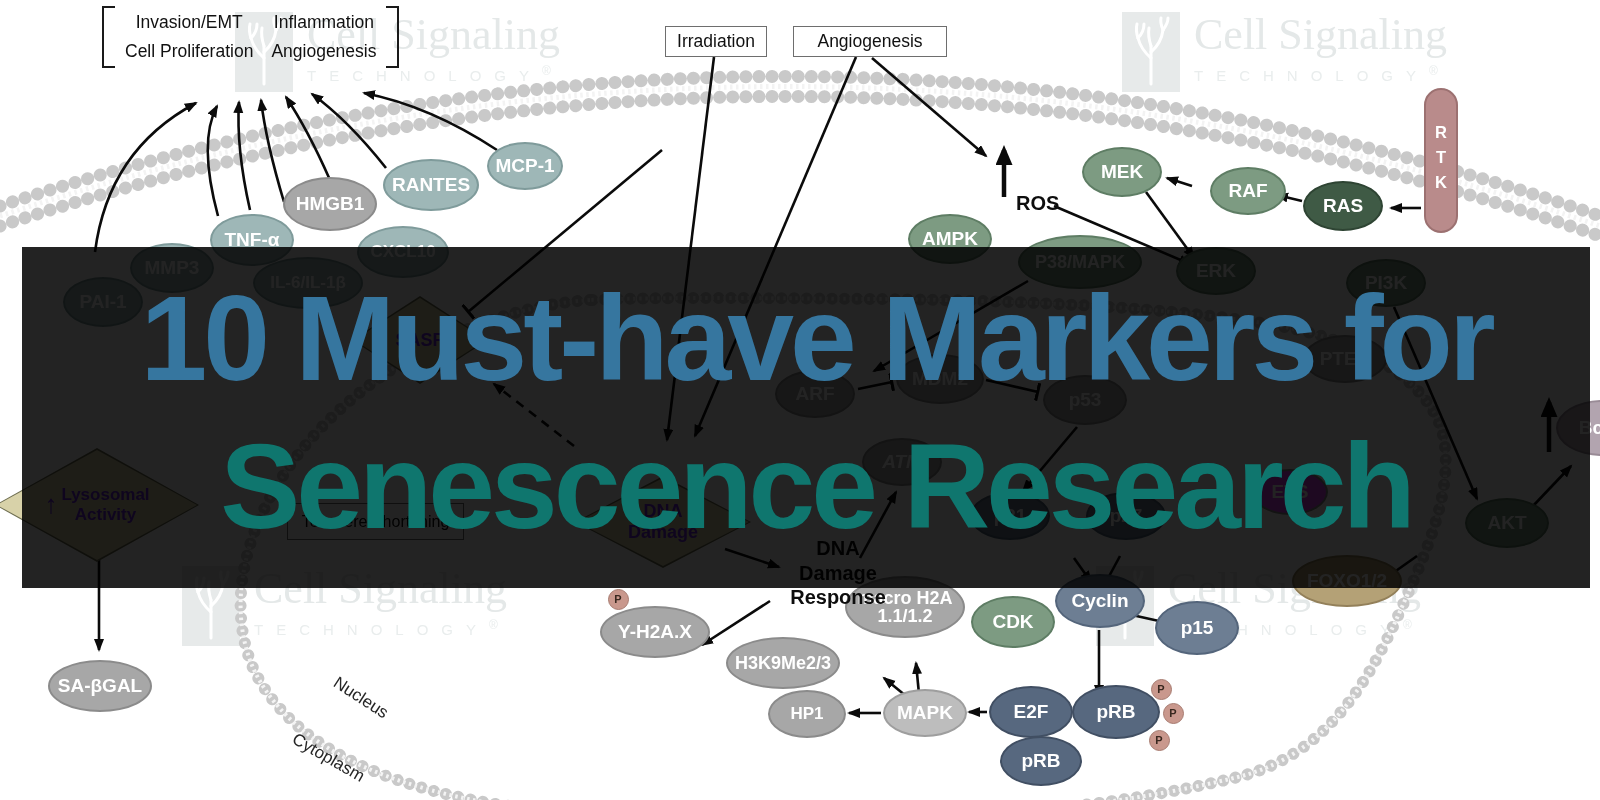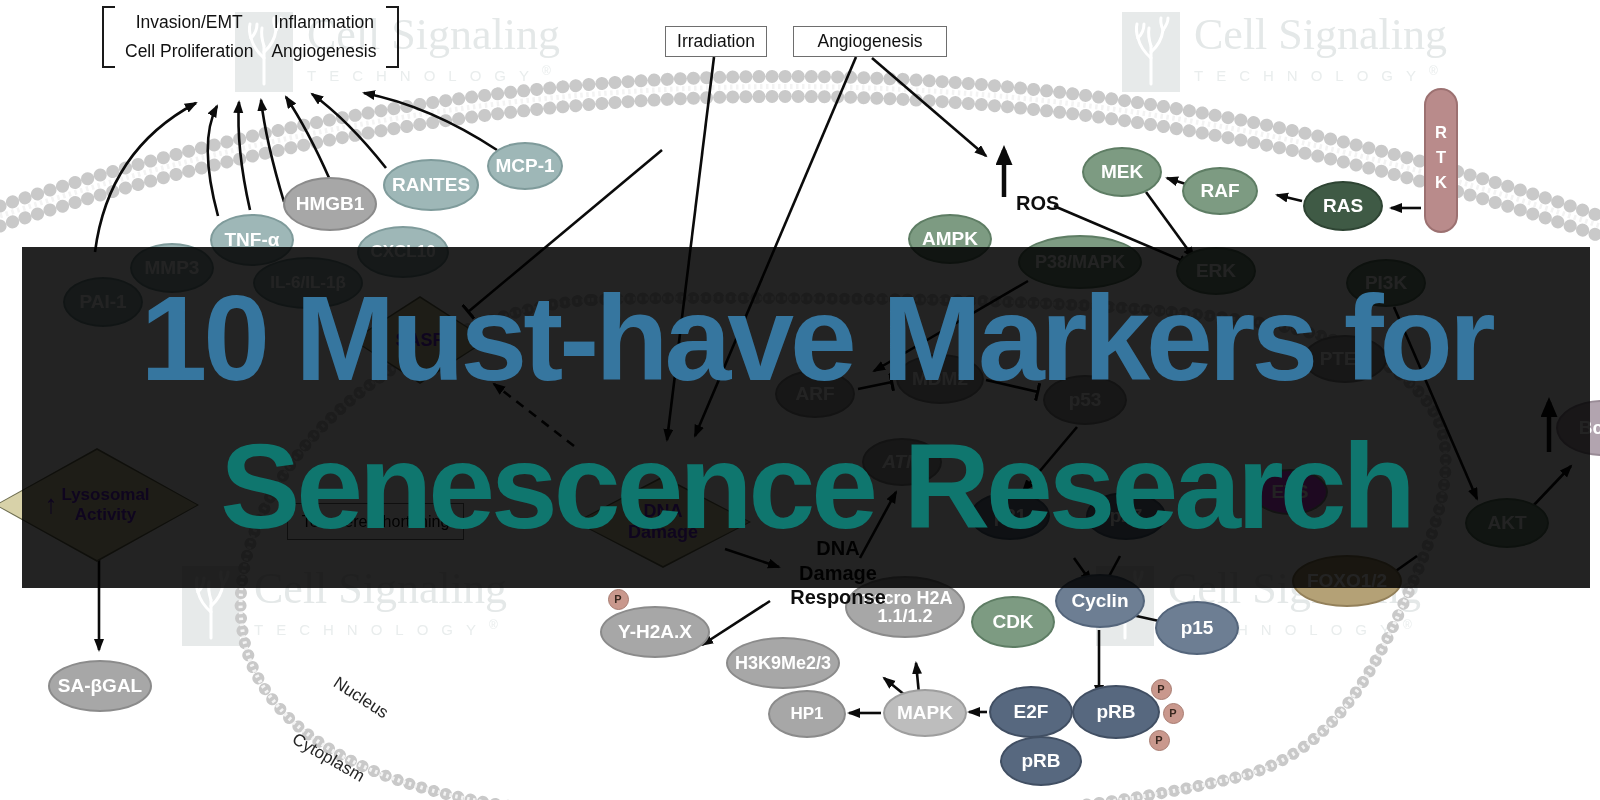--- a/index.html
+++ b/index.html
@@ -258,21 +258,21 @@
       </div>
       <div class="node" style="left: 130px; top: 243px; width: 84px; height: 50px; background: rgb(158, 183, 183); border-color: rgb(127, 155, 155); font-size: 19px;">
         <div>MMP3</div>
       </div>
       <div class="node" style="left: 253px; top: 257px; width: 110px; height: 52px; background: rgb(158, 183, 183); border-color: rgb(127, 155, 155); font-size: 17px;">
         <div>IL-6/IL-1β</div>
       </div>
       <div class="node" style="left: 1082px; top: 147px; width: 80px; height: 50px; background: rgb(125, 155, 130); border-color: rgb(94, 125, 100); font-size: 19px;">
         <div>MEK</div>
       </div>
-      <div class="node" style="left: 1182px; top: 167px; width: 76px; height: 48px; background: rgb(125, 155, 130); border-color: rgb(94, 125, 100); font-size: 19px;">
+      <div class="node" style="left: 1210px; top: 167px; width: 76px; height: 48px; background: rgb(125, 155, 130); border-color: rgb(94, 125, 100); font-size: 19px;">
         <div>RAF</div>
       </div>
       <div class="node" style="left: 1303px; top: 181px; width: 80px; height: 50px; background: rgb(63, 90, 69); border-color: rgb(46, 68, 51); font-size: 19px;">
         <div>RAS</div>
       </div>
       <div class="node" style="left: 908px; top: 214px; width: 84px; height: 50px; background: rgb(125, 155, 130); border-color: rgb(94, 125, 100); font-size: 19px;">
         <div>AMPK</div>
       </div>
       <div class="node" style="left: 1018px; top: 235px; width: 124px; height: 54px; background: rgb(125, 155, 130); border-color: rgb(94, 125, 100); font-size: 18px;">
         <div>P38/MAPK</div>

